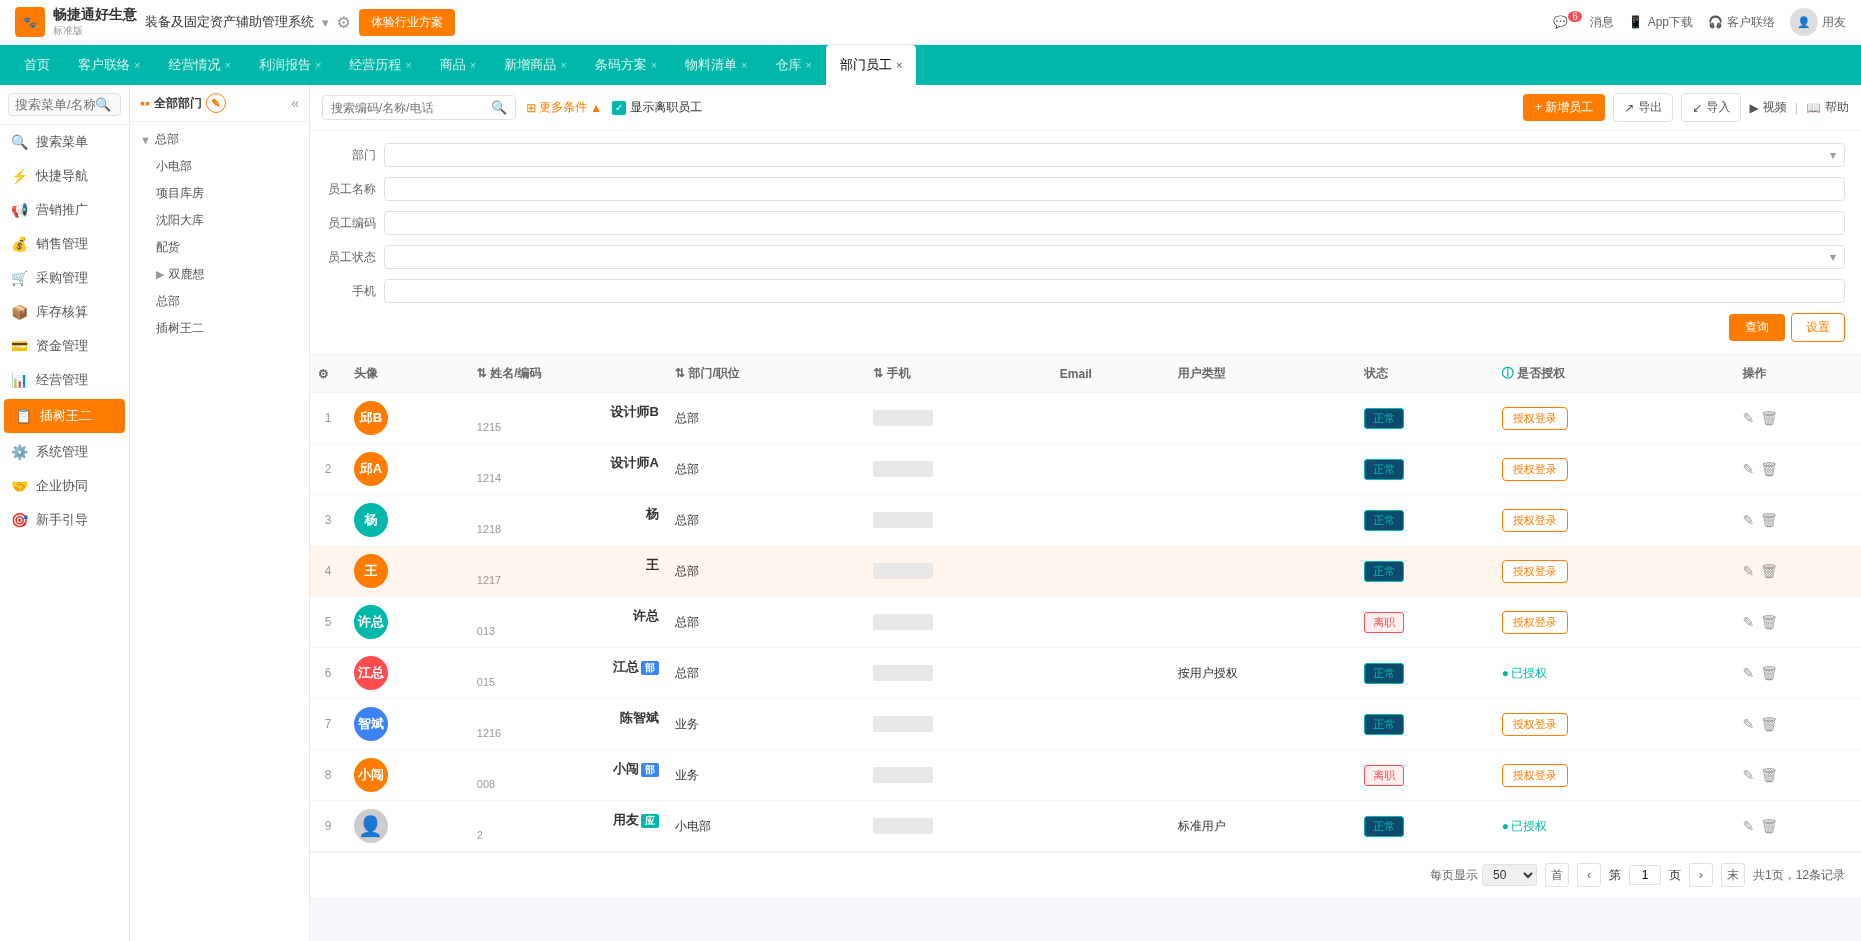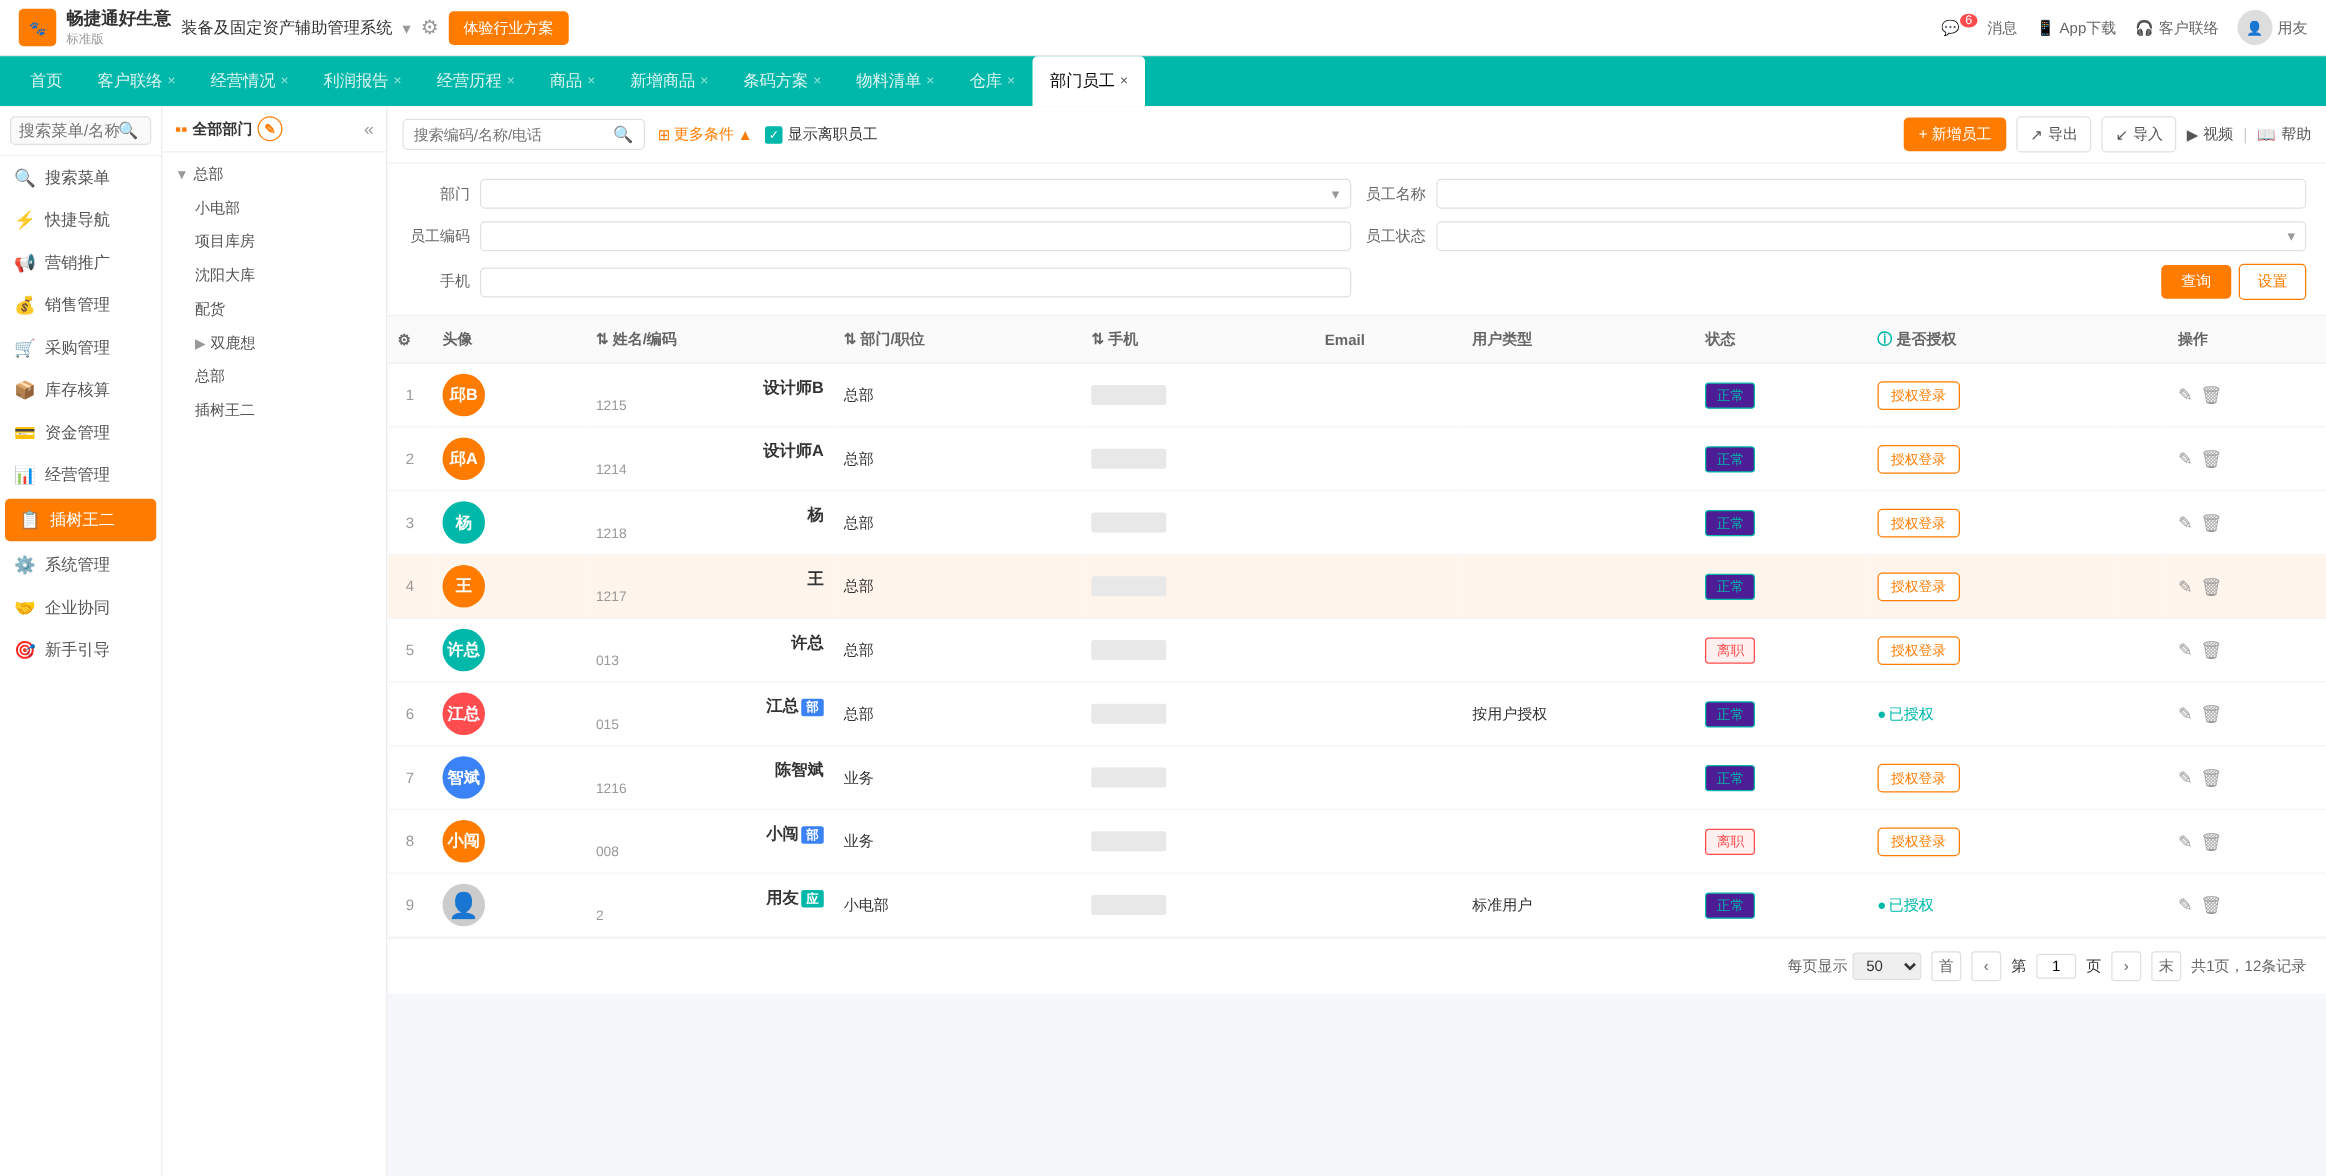--- a/index.html
+++ b/index.html
@@ -211,21 +211,21 @@
       font-size: 12px; cursor: pointer;
       display: flex; align-items: center; gap: 4px;
     }
 
     
     .adv-filter {
       background: #fff;
       padding: 12px 16px;
       border-bottom: 1px solid #f0f0f0;
       display: grid;
-      grid-template-columns: 1fr 1fr;
+      grid-template-columns: 1fr;
       gap: 10px;
     }
     .filter-row {
       display: flex; align-items: center; gap: 8px;
     }
     .filter-label { font-size: 12px; color: #666; min-width: 50px; text-align: right; }
     .filter-select {
       flex: 1; border: 1px solid #e0e0e0; border-radius: 4px;
       padding: 4px 8px; font-size: 12px; display: flex;
       align-items: center; justify-content: space-between;
@@ -282,21 +282,21 @@
       display: flex; align-items: center; justify-content: center;
       color: white; font-size: 13px; font-weight: bold;
     }
     .name-code { display: flex; flex-direction: column; }
     .name-text { font-size: 13px; color: #333; font-weight: 700; text-align: right; }
     .code-text { font-size: 11px; color: #999; }
     .status-badge {
       display: inline-block; padding: 2px 8px;
       border-radius: 3px; font-size: 11px;
     }
-    .status-normal { background: #4c1d95; color: #00b8a9; border: 1px solid #00b8a9; }
+    .status-normal { background: #0c4a6e; color: #00b8a9; border: 1px solid #00b8a9; }
     .status-resign { background: #fff0f0; color: #ff4d4f; border: 1px solid #ff4d4f; }
     .auth-btn {
       border: 1px solid #ff7c00; color: #ff7c00; background: #fff;
       padding: 3px 10px; border-radius: 4px; cursor: pointer;
       font-size: 11px;
     }
     .auth-granted {
       color: #00b8a9; font-size: 12px;
     }
     .auth-dot { color: #00b8a9; margin-right: 2px; }

